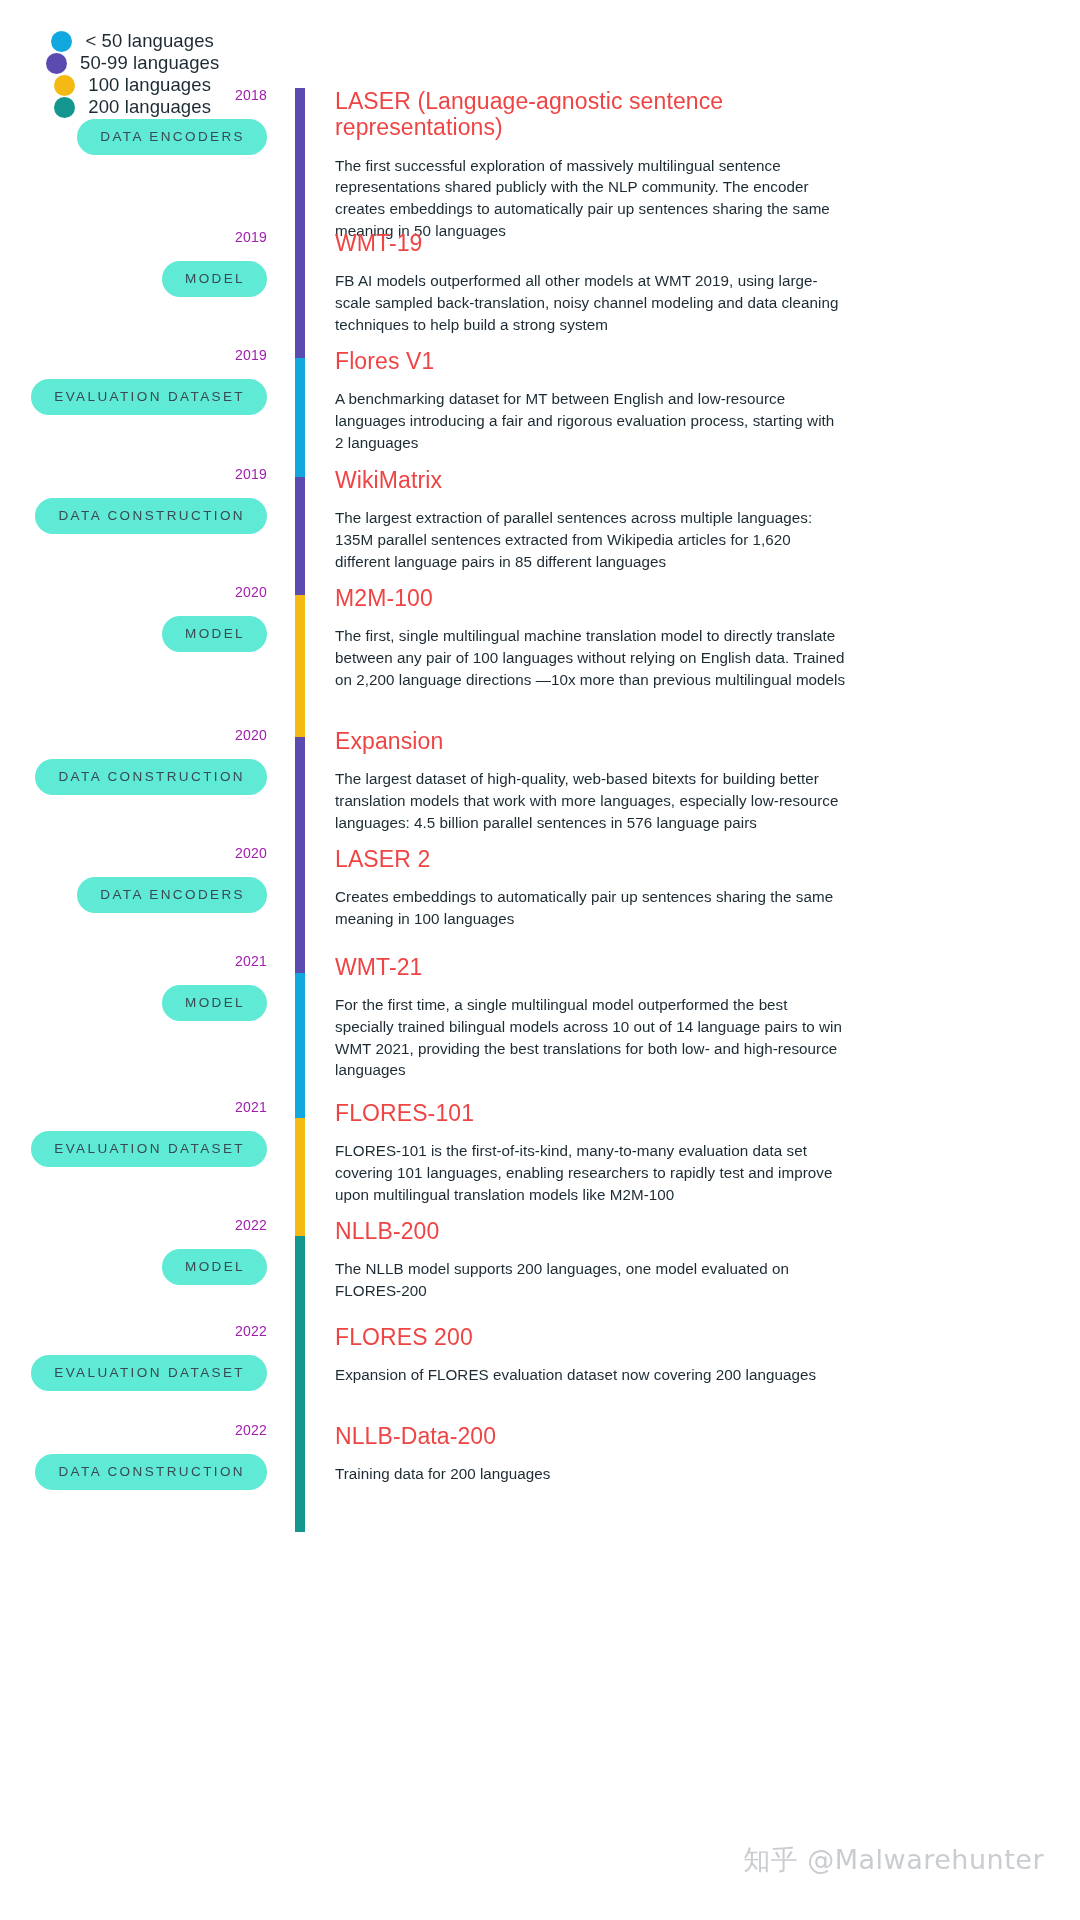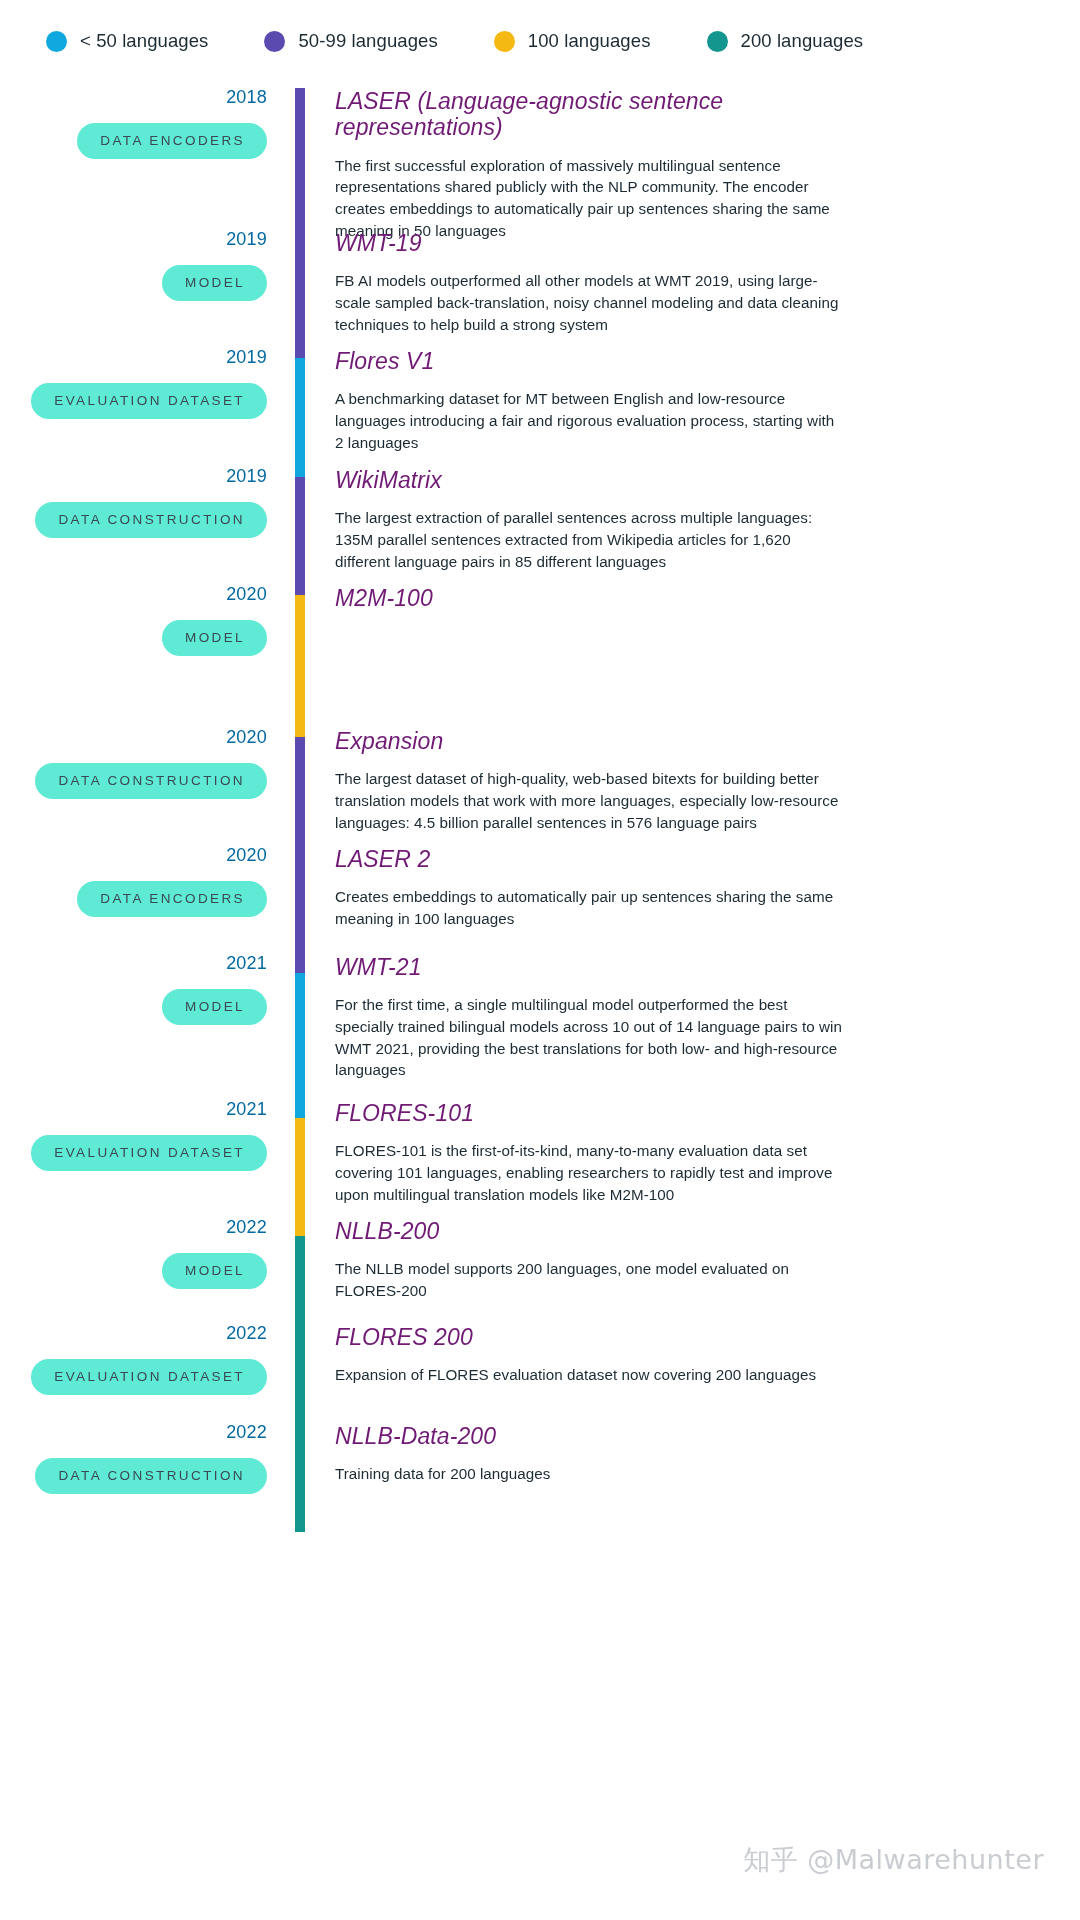--- a/index.html
+++ b/index.html
@@ -17,20 +17,21 @@
   }
 
   
   .legend {
     position: absolute;
     top: 30px;
     left: 46px;
     display: flex;
     align-items: center;
     gap: 0px;
+    flex-direction: column;
   }
   .legend-item {
     display: flex;
     align-items: center;
     margin-right: 56px;
   }
   .legend-dot {
     width: 21px;
     height: 21px;
     border-radius: 50%;
@@ -68,22 +69,22 @@
     left: 0;
     width: 1080px;
   }
   .entry-left {
     position: absolute;
     left: 0;
     width: 267px;
     text-align: right;
   }
   .year {
-    font-size: 18px;
-    color: #0369a1;
+    font-size: 14px;
+    color: #a21caf;
     line-height: 1;
     letter-spacing: 0.2px;
   }
   .tag {
     display: inline-block;
     margin-top: 17px;
     background: #5eead4;
     color: #3a4a54;
     border-radius: 19px;
     padding: 11px 22px 11px 23px;
@@ -93,25 +94,24 @@
     white-space: nowrap;
   }
   .entry-right {
     position: absolute;
     left: 335px;
     width: 510px;
   }
   .entry-title {
     font-size: 23px;
     font-weight: 400;
-    color: #701a75;
+    color: #ef4444;
     line-height: 1.15;
     letter-spacing: 0.1px;
     margin: 0;
-    font-style: italic;
   }
   .entry-desc {
     font-size: 15.2px;
     line-height: 1.42;
     color: #1c2b33;
     margin: 14px 1px 0 0;
     letter-spacing: 0.05px;
   }
   .wide .entry-right { width: 516px; }
 
@@ -201,20 +201,21 @@
         <p class="entry-desc">The largest extraction of parallel sentences across multiple languages: 135M parallel sentences extracted from Wikipedia articles for 1,620 different language pairs in 85 different languages</p>
       </div>
     </div>
     <div class="entry wide" style="top: 585px;">
       <div class="entry-left">
         <div class="year">2020</div>
         <div><span class="tag">MODEL</span></div>
       </div>
       <div class="entry-right">
         <h2 class="entry-title">M2M-100</h2>
+        <p class="entry-desc">The first, single multilingual machine translation model to directly translate between any pair of 100 languages without relying on English data. Trained on 2,200 language directions —10x more than previous multilingual models</p>
       </div>
     </div>
     <div class="entry wide" style="top: 728px;">
       <div class="entry-left">
         <div class="year">2020</div>
         <div><span class="tag">DATA CONSTRUCTION</span></div>
       </div>
       <div class="entry-right">
         <h2 class="entry-title">Expansion</h2>
         <p class="entry-desc">The largest dataset of high-quality, web-based bitexts for building better translation models that work with more languages, especially low-resource languages: 4.5 billion parallel sentences in 576 language pairs</p>

